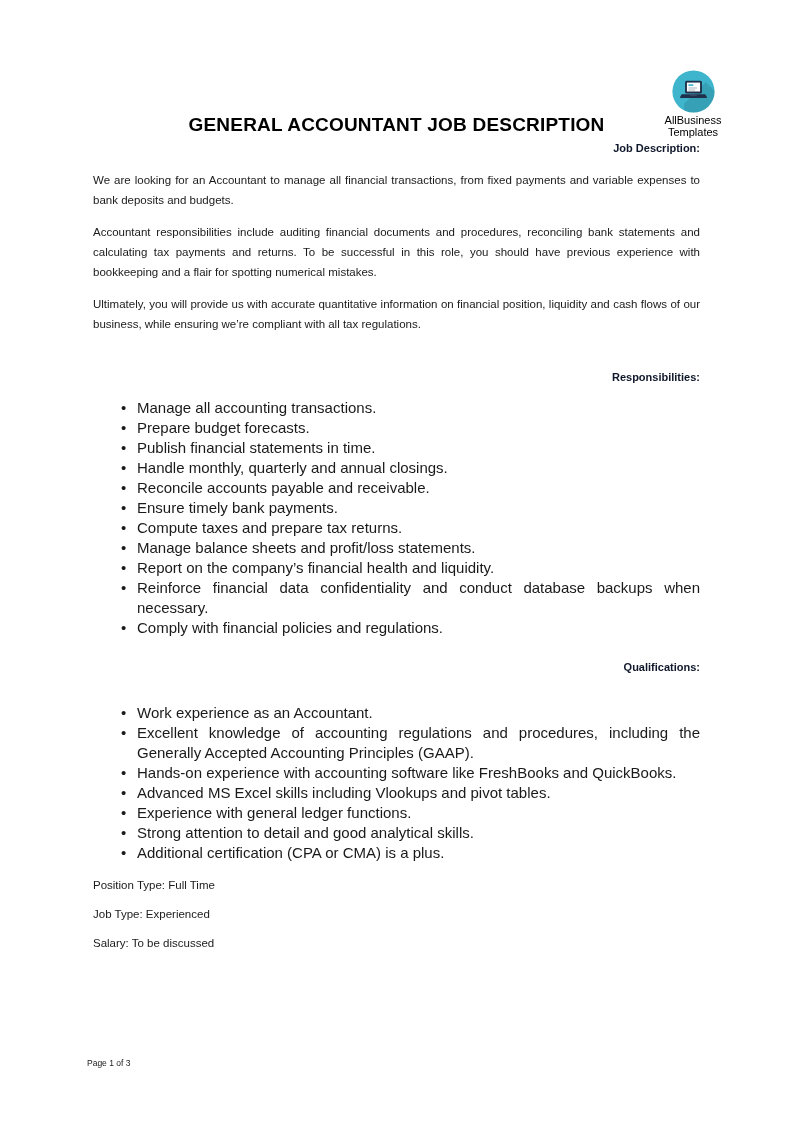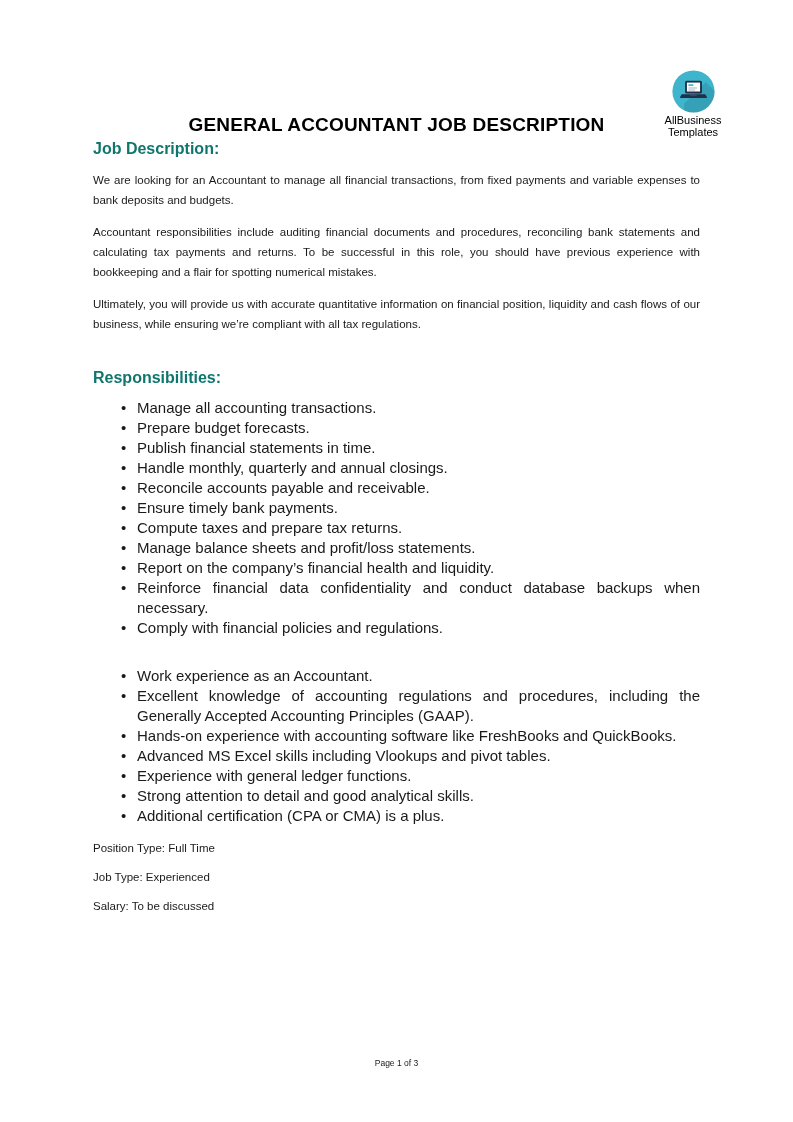--- a/index.html
+++ b/index.html
@@ -20,24 +20,25 @@
   }
   .doc-title {
     font-size: 19px;
     font-weight: bold;
     line-height: 24px;
     text-align: center;
     color: #000000;
     letter-spacing: 0.2px;
   }
   .section-heading {
-    font-size: 16px;
+    font-size: 11px;
     font-weight: bold;
     line-height: 15px;
-    color: #0f766e;
+    color: #0f172a;
+    text-align: right;
   }
   .h-jobdesc   { margin-top: 4px; }
   .h-resp      { margin-top: 36px; }
   .h-qual      { margin-top: 22px; }
   .h-req       { margin-top: 35px; }
   .para {
     font-size: 11.5px;
     line-height: 20px;
     text-align: justify;
     margin-top: 14px;
@@ -62,24 +63,23 @@
     top: 0;
   }
   .req-line {
     font-size: 11.5px;
     line-height: 16px;
     margin-top: 13px;
   }
   .req-line.first { margin-top: 14px; }
   .footer {
     position: absolute;
-    left: 93px;
+    left: 87px;
     top: 1057px;
     width: 607px;
-    text-align: center;
     font-size: 8.5px;
     line-height: 12px;
     color: #1a1a1a;
   }
   .logo {
     position: absolute;
     left: 655px;
     top: 69px;
     width: 76px;
     text-align: center;
@@ -142,20 +142,21 @@
     <li>Handle monthly, quarterly and annual closings.</li>
     <li>Reconcile accounts payable and receivable.</li>
     <li>Ensure timely bank payments.</li>
     <li>Compute taxes and prepare tax returns.</li>
     <li>Manage balance sheets and profit/loss statements.</li>
     <li>Report on the company’s financial health and liquidity.</li>
     <li>Reinforce financial data confidentiality and conduct database backups when necessary.</li>
     <li>Comply with financial policies and regulations.</li>
   </ul>
 
+  <div class="section-heading h-qual">Qualifications:</div>
   <ul class="bullet-list qual">
     <li>Work experience as an Accountant.</li>
     <li>Excellent knowledge of accounting regulations and procedures, including the Generally Accepted Accounting Principles (GAAP).</li>
     <li>Hands-on experience with accounting software like FreshBooks and QuickBooks.</li>
     <li>Advanced MS Excel skills including Vlookups and pivot tables.</li>
     <li>Experience with general ledger functions.</li>
     <li>Strong attention to detail and good analytical skills.</li>
     <li>Additional certification (CPA or CMA) is a plus.</li>
   </ul>
 

